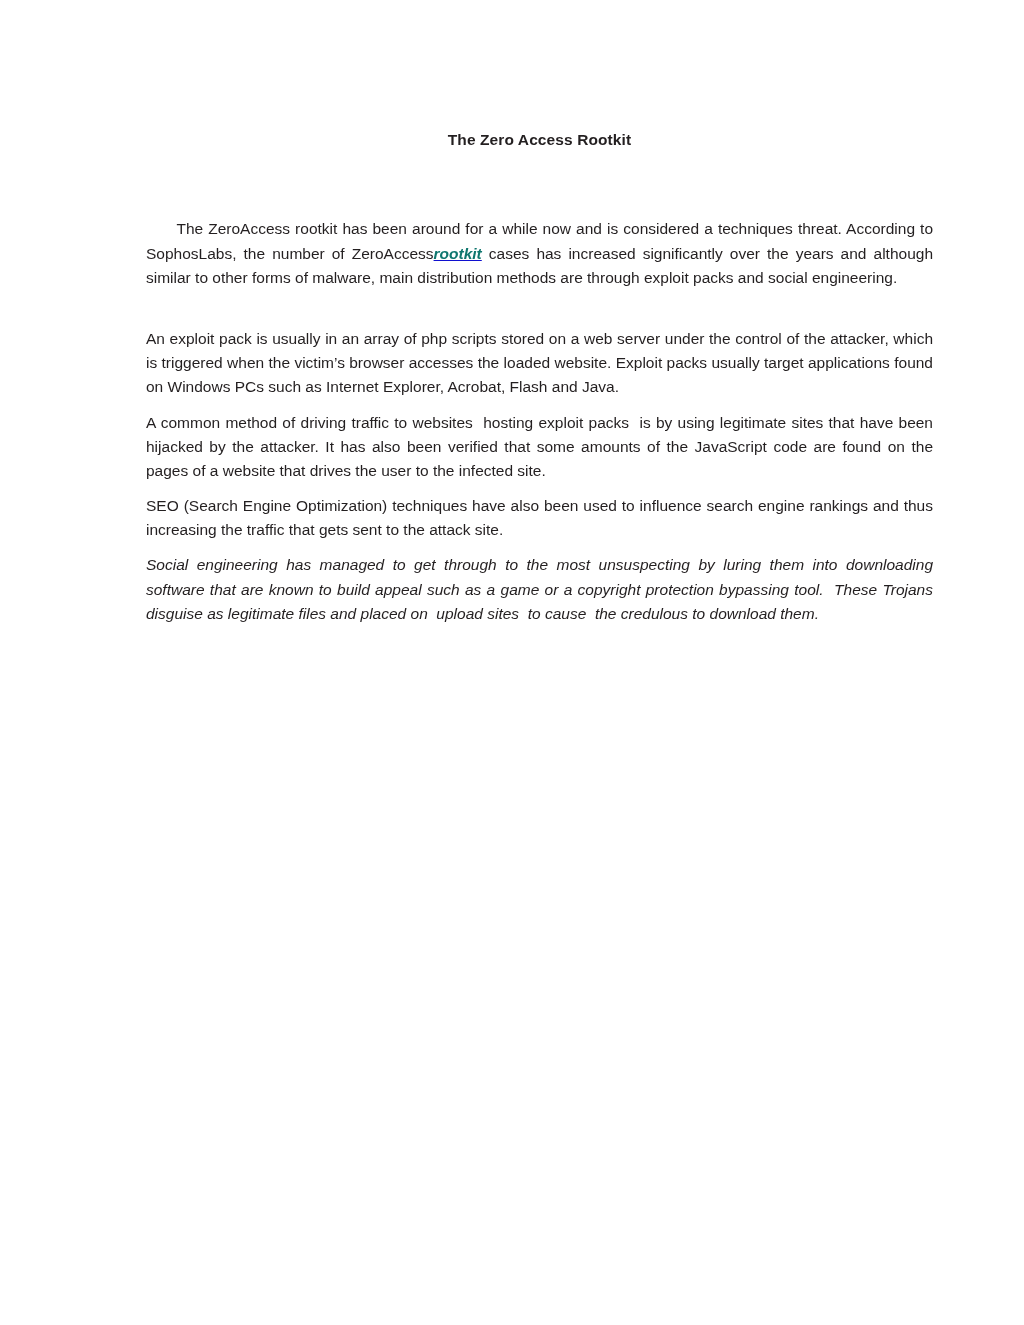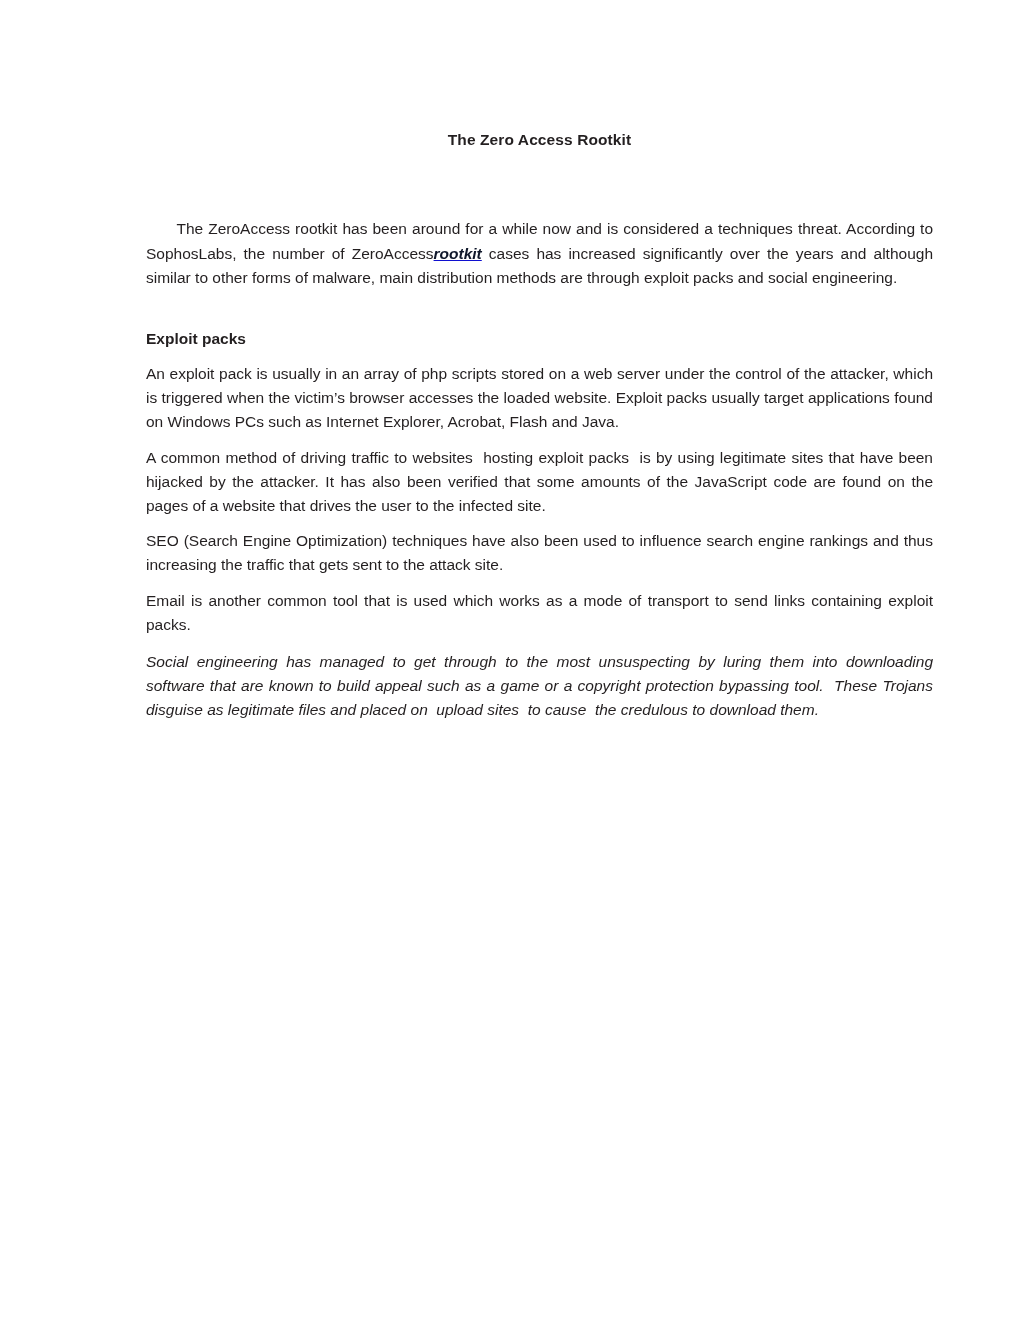--- a/index.html
+++ b/index.html
@@ -60,21 +60,21 @@
   }
   .para.last {
     margin-bottom: 0;
     font-style: italic;
   }
   .para-beforeheading {
     margin-bottom: 13px;
   }
   a.inline-link,
   .inline-link {
-    color: #0f172a;
+    color: #0f766e;
     font-weight: bold;
     font-style: italic;
     text-decoration: underline;
     text-decoration-color: #1010cf;
     text-underline-offset: 1px;
   }
 </style>
 </head>
 <body>
 
@@ -82,27 +82,25 @@
   <div class="content">
 
     <h1 class="doc-title" id="doc-title">The Zero Access Rootkit</h1>
 
     <div class="title-gap"></div>
 
     <p class="para para-beforeheading">
       <span>The ZeroAccess rootkit has been around for a while now and is considered a techniques threat. According to SophosLabs, the number of ZeroAccess</span><a href="#" class="inline-link">rootkit</a><span> cases has increased significantly over the years and although similar to other forms of malware, main distribution methods are through exploit packs and social engineering.</span>
     </p>
 
-    <h2 class="heading">Exploit packs</h2>
 
     <p class="para">An exploit pack is usually in an array of php scripts stored on a web server under the control of the attacker, which is triggered when the victim’s browser accesses the loaded website. Exploit packs usually target applications found on Windows PCs such as Internet Explorer, Acrobat, Flash and Java.</p>
 
     <p class="para">A common method of driving traffic to websites  hosting exploit packs  is by using legitimate sites that have been hijacked by the attacker. It has also been verified that some amounts of the JavaScript code are found on the pages of a website that drives the user to the infected site.</p>
 
     <p class="para">SEO (Search Engine Optimization) techniques have also been used to influence search engine rankings and thus increasing the traffic that gets sent to the attack site.</p>
 
-    <p class="para para-beforeheading">Email is another common tool that is used which works as a mode of transport to send links containing exploit packs.</p>
 
 
     <p class="para last">Social engineering has managed to get through to the most unsuspecting by luring them into downloading software that are known to build appeal such as a game or a copyright protection bypassing tool.  These Trojans disguise as legitimate files and placed on  upload sites  to cause  the credulous to download them.</p>
 
   </div>
 </div>
 
 </body></html>

